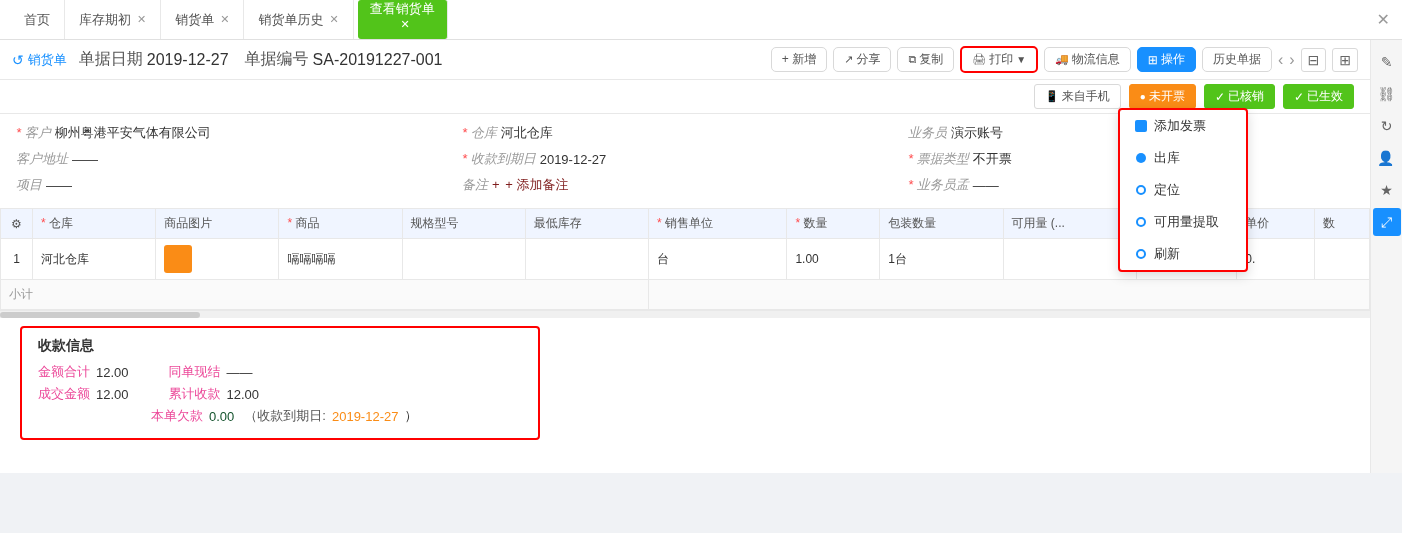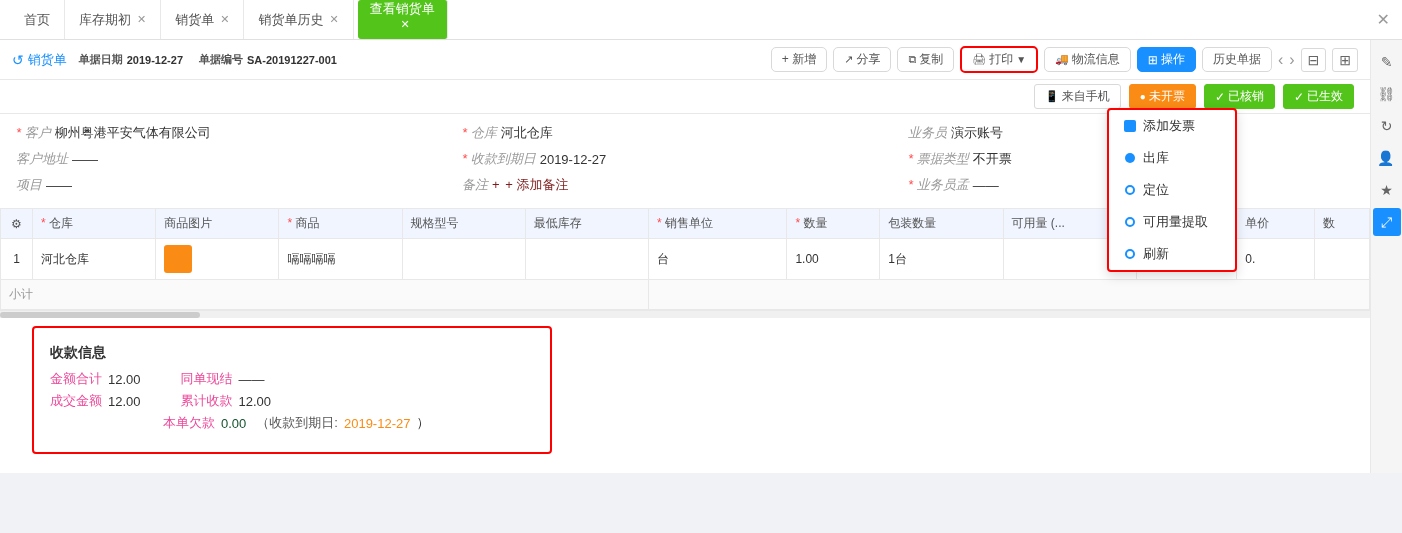--- a/index.html
+++ b/index.html
@@ -41,21 +41,21 @@
       background: #fff; border-bottom: 1px solid #e8e8e8;
       gap: 8px;
     }
     .doc-title-area {
       display: flex; align-items: center; gap: 12px; flex: 1;
     }
     .doc-type-badge {
       display: flex; align-items: center; gap: 4px;
       color: #1890ff; font-size: 13px; font-weight: 500;
     }
-    .doc-meta { display: flex; align-items: flex-start; gap: 16px; color: #555; font-size: 11px; font-weight: bold; }
+    .doc-meta { display: flex; align-items: flex-start; gap: 16px; color: #555; font-size: 16px; }
     .doc-meta span { display: flex; align-items: center; gap: 4px; }
     .doc-actions {
       display: flex; align-items: center; gap: 6px;
     }
     .btn-action {
       display: flex; align-items: center; gap: 3px;
       padding: 3px 10px; border: 1px solid #d9d9d9;
       border-radius: 5px; cursor: pointer; background: #fff;
       font-size: 12px; color: #555; white-space: nowrap;
     }
@@ -126,41 +126,41 @@
     
     .product-thumb {
       width: 28px; height: 28px; background: #fa8c16;
       display: inline-block; border-radius: 3px;
       vertical-align: middle;
     }
 
     
     .payment-box {
       border: 2px solid #ff0000; border-radius: 4px;
-      margin: 8px 32px; padding: 16px 16px;
+      margin: 8px 20px; padding: 9px 16px;
       background: #fff; max-width: 520px;
     }
     .payment-title {
       font-size: 14px; font-weight: 600; margin-bottom: 8px; color: #333;
     }
     .payment-row {
       display: flex; gap: 40px; margin-bottom: 4px;
     }
     .payment-item {
       display: flex; align-items: center; gap: 6px;
     }
     .payment-label { color: #ec4899; font-size: 13px; }
     .payment-value { color: #333; font-size: 13px; }
     .payment-value.red { color: #14532d; }
     .payment-value.orange { color: #fa8c16; }
 
     
     .dropdown-popup {
       position: absolute;
-      top: 68px; right: 133px;
+      top: 68px; right: 122px;
       background: #fff; border: 2px solid #ff0000;
       border-radius: 4px; z-index: 100;
       min-width: 130px;
       box-shadow: 0 4px 12px rgba(0,0,0,0.15);
     }
     .dropdown-item {
       display: flex; align-items: center; gap: 6px;
       padding: 7px 14px; cursor: pointer; font-size: 13px;
       color: #333;
     }

